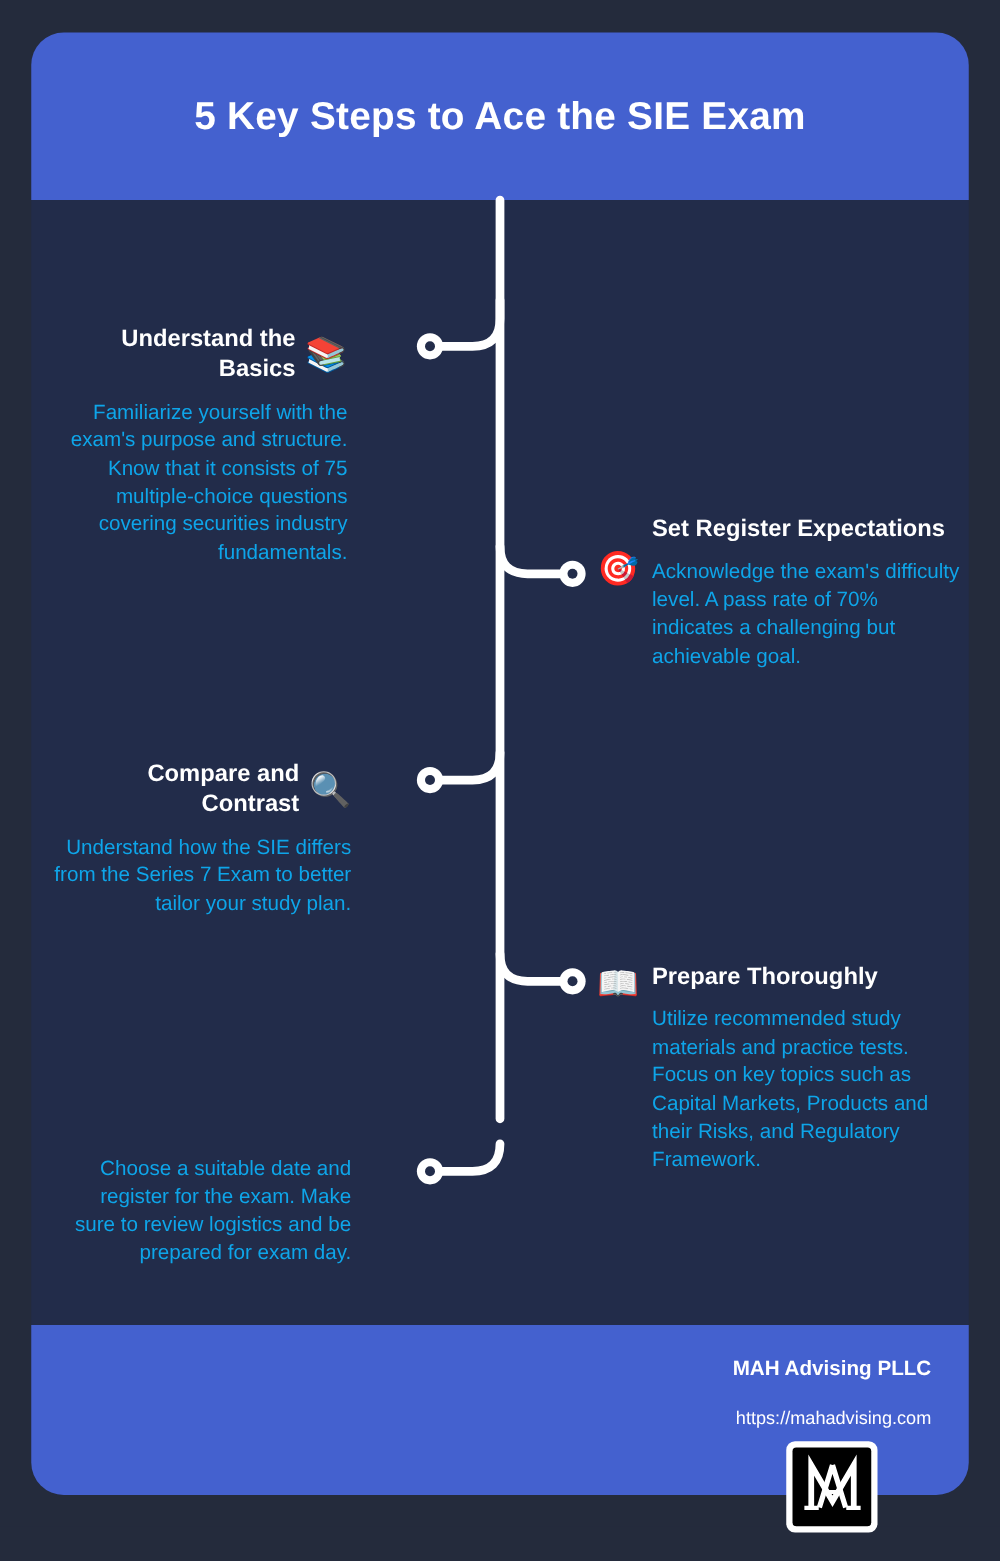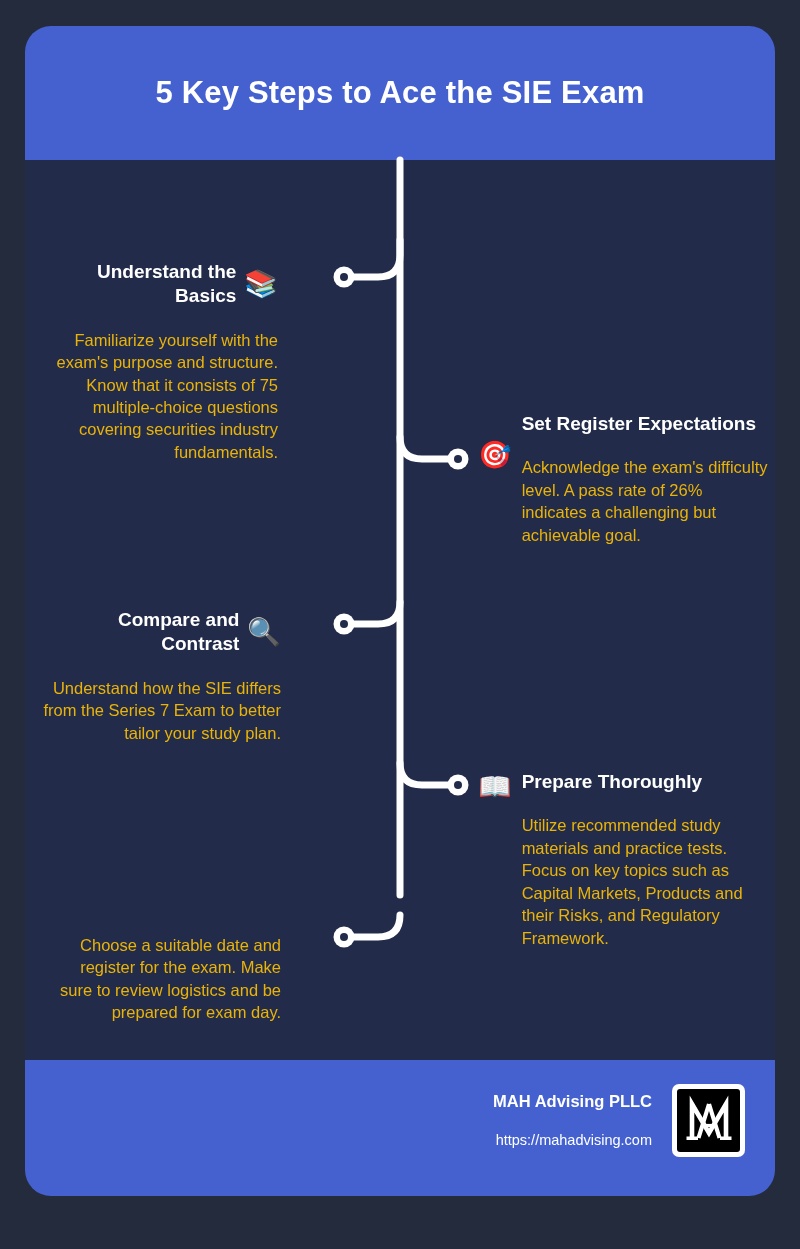--- a/index.html
+++ b/index.html
@@ -68,21 +68,22 @@
     background: #4461cf;
     border-radius: 0 0 26px 26px;
   }
 
   .footer-inner {
     position: absolute;
     right: 30px;
     top: 24px;
     display: flex;
     align-items: center;
-    gap: 20px;
+    gap: 7px;
+    flex-direction: column;
   }
 
   .footer-text {
     text-align: right;
   }
 
   .footer-company {
     color: #ffffff;
     font-size: 16.5px;
     font-weight: bold;
@@ -137,24 +138,24 @@
   }
 
   .step-title {
     color: #ffffff;
     font-size: 19px;
     font-weight: bold;
     line-height: 1.28;
   }
 
   .step-desc {
-    color: #eab308;
+    color: #0ea5e9;
     font-size: 16.5px;
     line-height: 1.36;
-    margin-top: 20px;
+    margin-top: 10px;
   }
 
   .step-icon {
     font-size: 27px;
     line-height: 1;
     flex: none;
   }
 
   
   .step.left {
@@ -265,21 +266,21 @@
       <span class="step-title">Understand the Basics</span>
       <span class="step-icon">📚</span>
     </div>
     <div class="step-desc">Familiarize yourself with the exam's purpose and structure. Know that it consists of 75 multiple-choice questions covering securities industry fundamentals.</div>
   </div>
 
   <div class="step right" id="step-2">
     <span class="step-icon">🎯</span>
     <div class="step-body">
       <div class="step-title">Set Register Expectations</div>
-      <div class="step-desc">Acknowledge the exam's difficulty level. A pass rate of 26% indicates a challenging but achievable goal.</div>
+      <div class="step-desc">Acknowledge the exam's difficulty level. A pass rate of 70% indicates a challenging but achievable goal.</div>
     </div>
   </div>
 
   <div class="step left" id="step-3">
     <div class="step-head">
       <span class="step-title">Compare and Contrast</span>
       <span class="step-icon">🔍</span>
     </div>
     <div class="step-desc">Understand how the SIE differs from the Series 7 Exam to better tailor your study plan.</div>
   </div>

